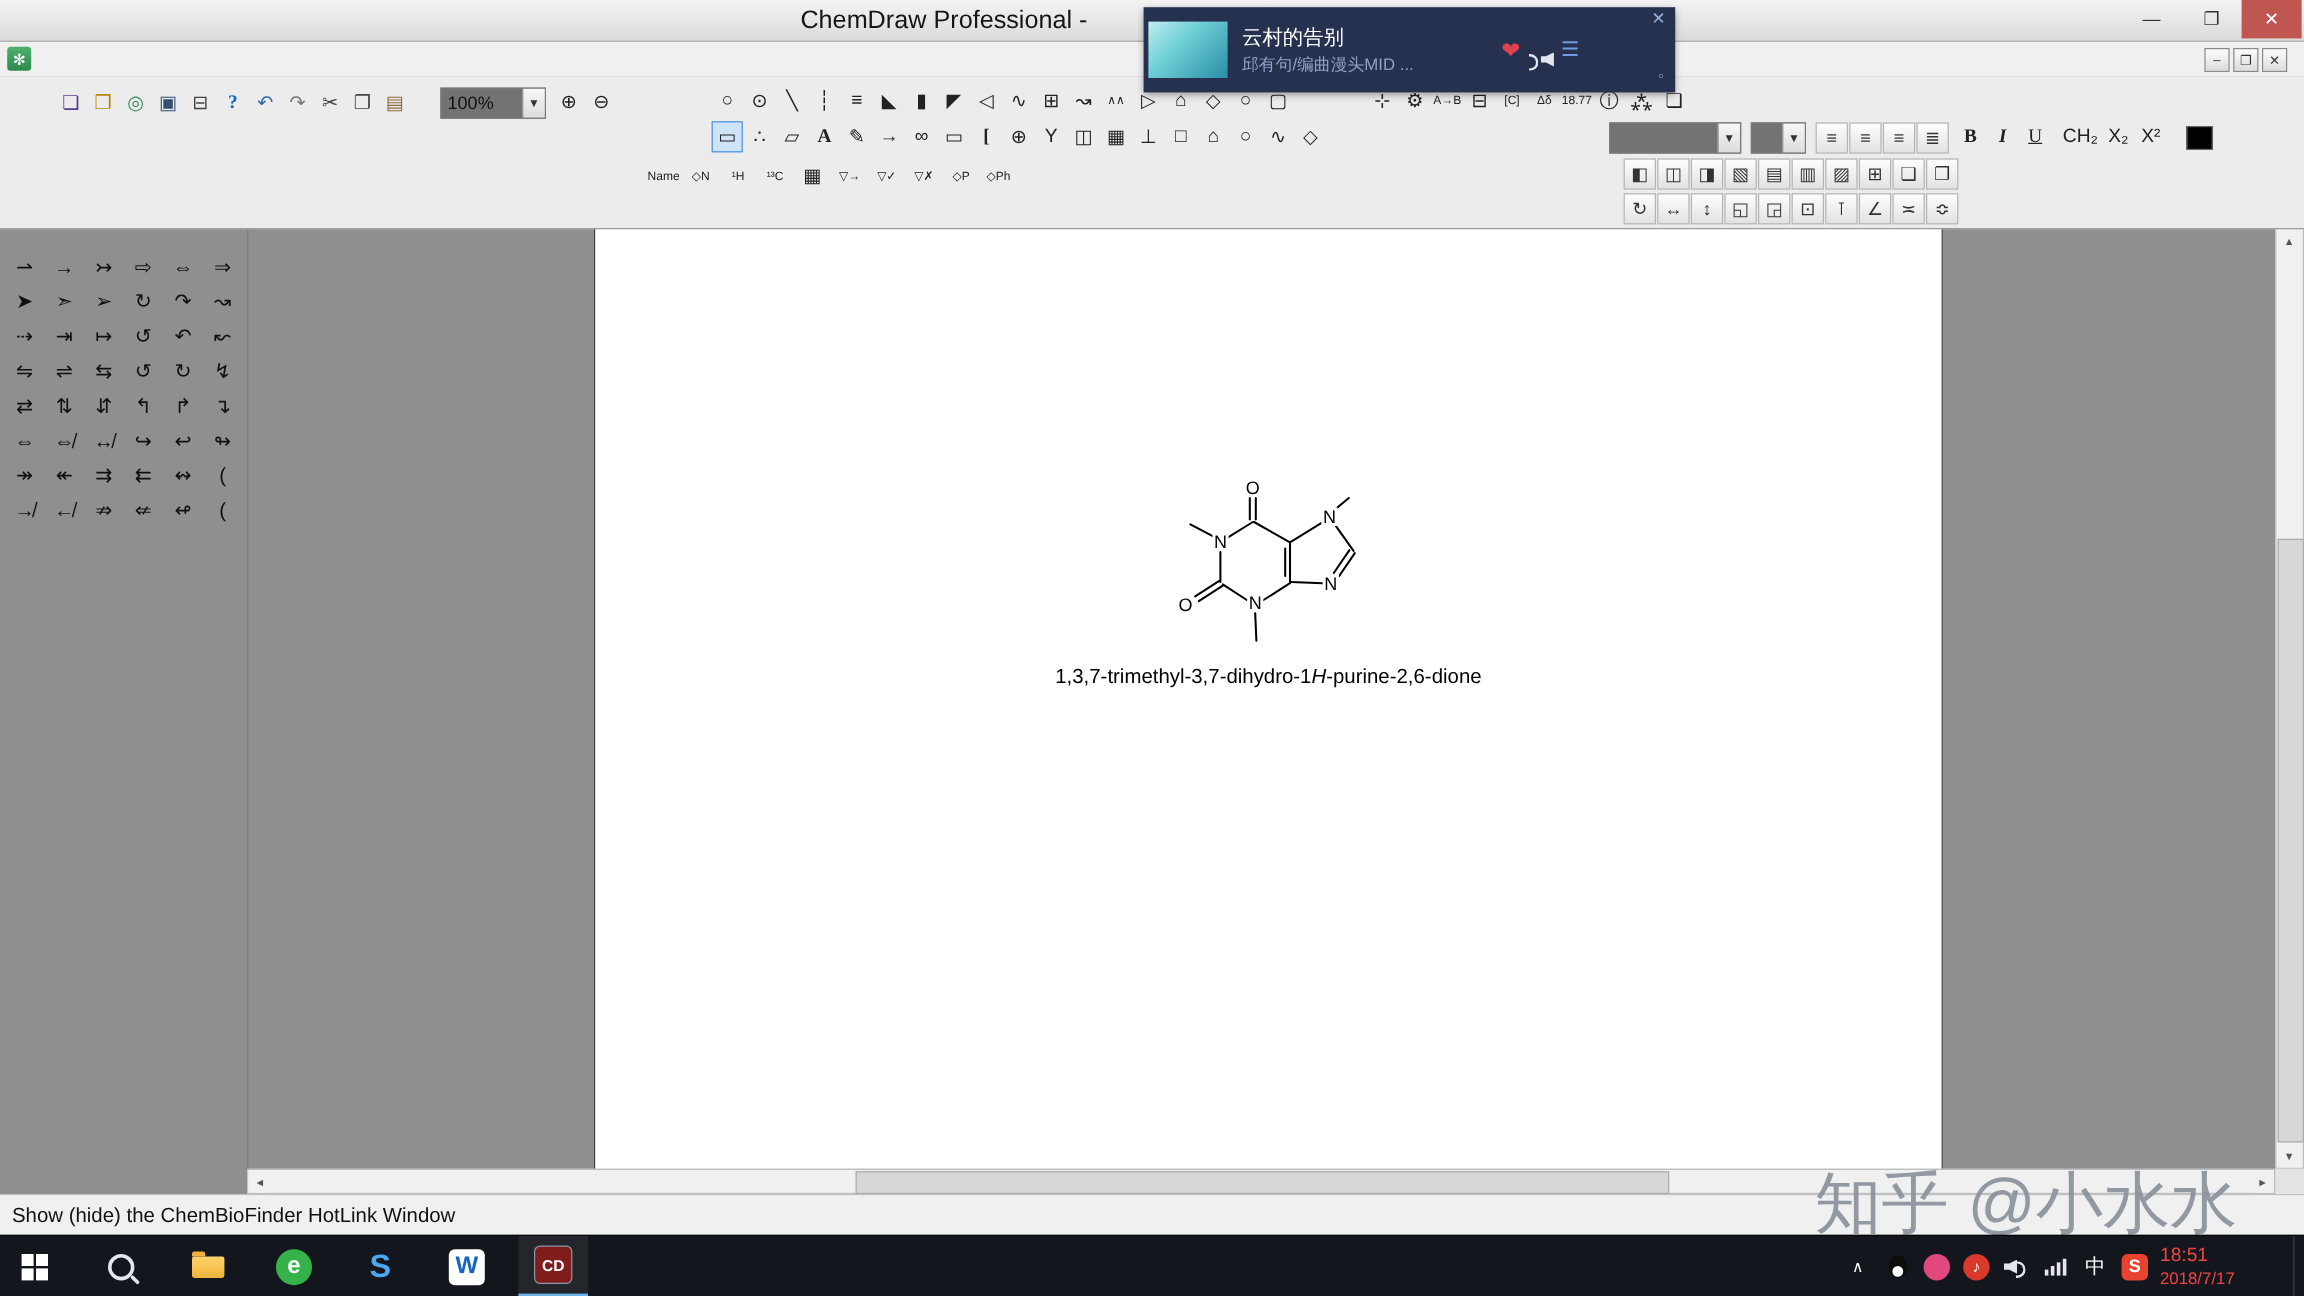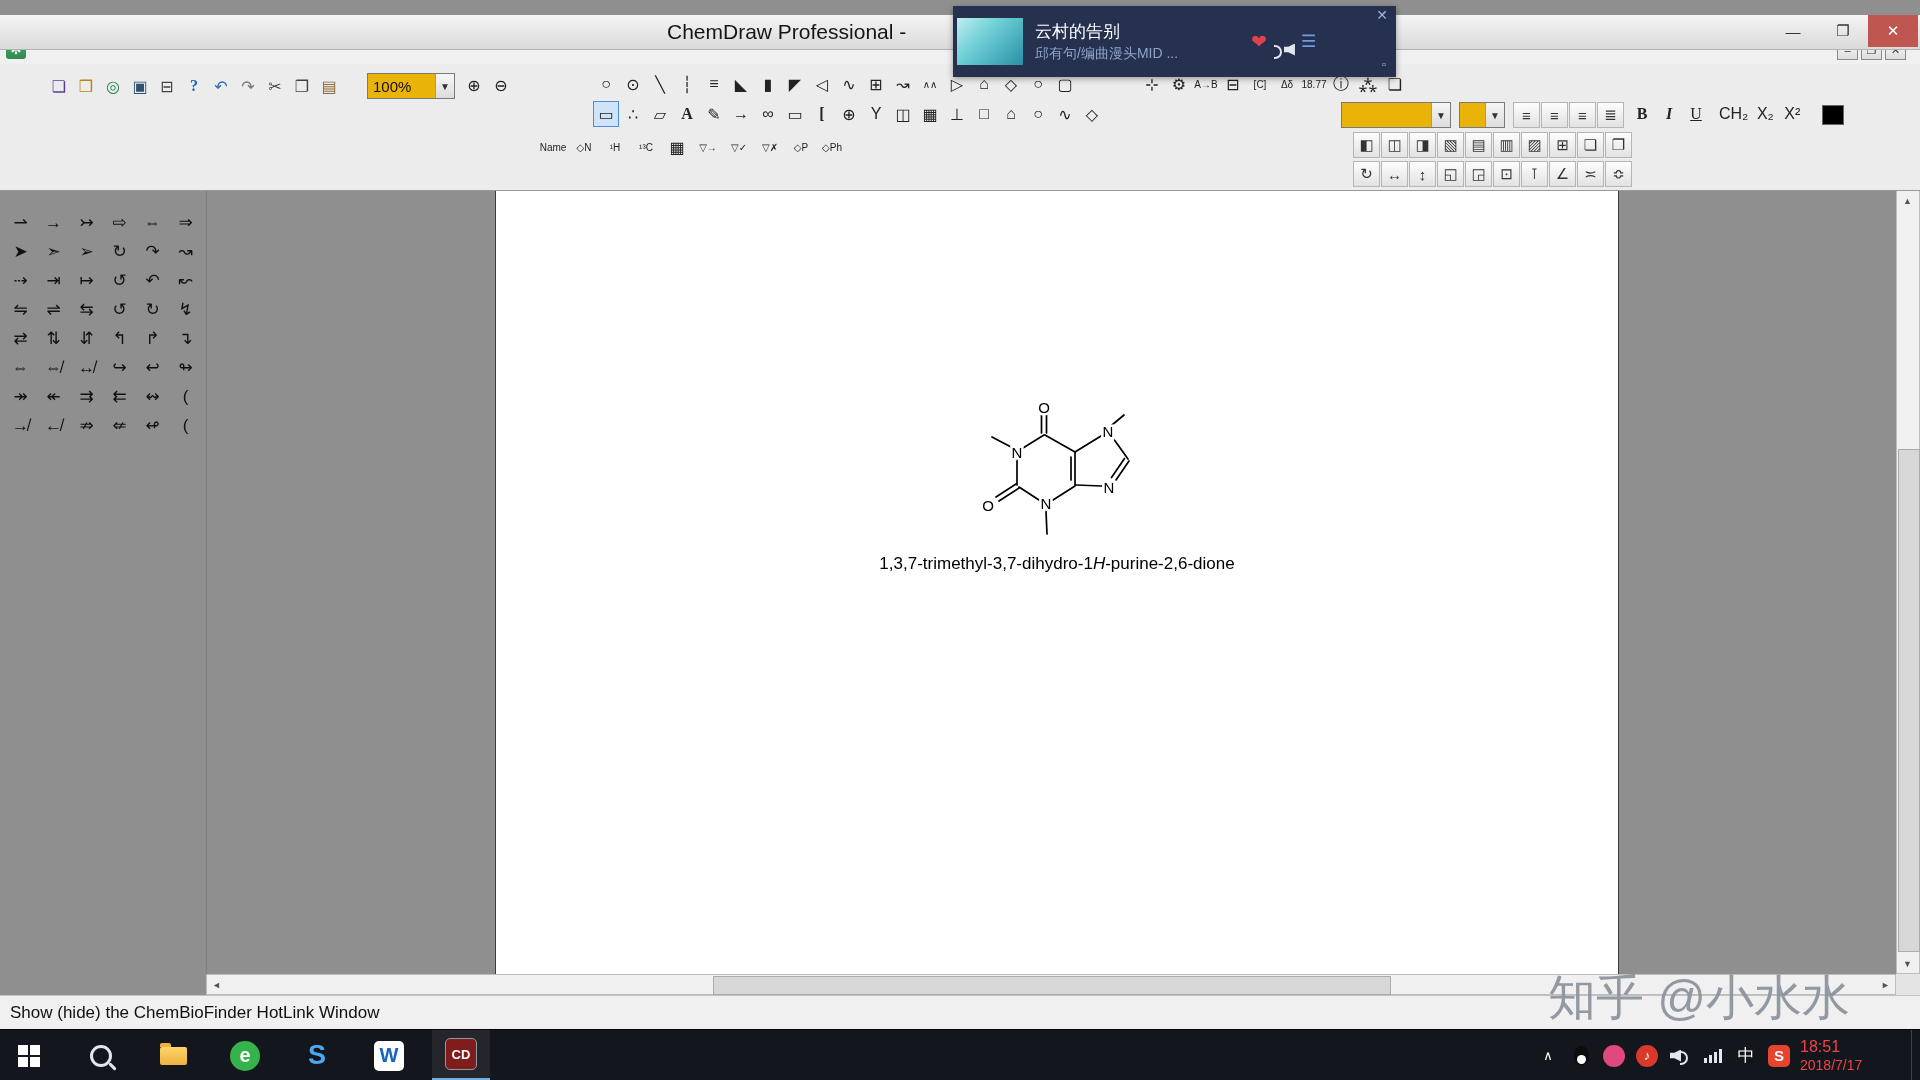--- a/index.html
+++ b/index.html
@@ -1,20 +1,20 @@
 <!DOCTYPE html>
 <html><head>
 <meta charset="utf-8">
 <style>
   html,body{margin:0;padding:0;background:#555;}
   #root{position:relative;width:1920px;height:1080px;background:#8f8f8f;overflow:hidden;
         font-family:"Liberation Sans",sans-serif;user-select:none;}
 
   
-  .titlebar{position:absolute;top:15px;left:0;width:1920px;height:34px;
+  .titlebar{position:absolute;top:0;left:0;width:1920px;height:34px;
             background:linear-gradient(#f4f4f4,#dadada);border-bottom:1px solid #b3b3b3;z-index:10;}
   .title-text{position:absolute;left:667px;top:5px;font-size:21px;color:#151515;white-space:nowrap;}
   .win-controls{position:absolute;right:2px;top:0;display:flex;height:32px;}
   .win-btn{width:50px;height:32px;display:flex;align-items:center;justify-content:center;
            font-size:15px;color:#333;}
   .win-btn.close{background:#bf5650;color:#fff;}
 
   
   .menubar{position:absolute;top:34px;left:0;width:1920px;height:30px;background:#f0f0f0;
            display:flex;align-items:center;padding-left:6px;box-sizing:border-box;z-index:9;}
@@ -35,21 +35,21 @@
   .tbtn.small{width:30px;height:28px;}
   .tbtn.active{background:#cfe4f9;border-color:#4a90d9;}
   .obtn{width:27px;height:26px;display:flex;align-items:center;justify-content:center;font-size:15px;
         color:#333;border:1px solid #b5b5b5;background:linear-gradient(#fdfdfd,#e2e2e2);
         box-sizing:border-box;flex:0 0 auto;}
   .fbtn{min-width:26px;height:24px;display:flex;align-items:center;justify-content:center;font-size:16px;
         color:#222;padding:0 3px;box-sizing:border-box;flex:0 0 auto;}
   .fb{font-weight:bold;font-family:"Liberation Serif",serif;}
   .fi{font-style:italic;font-family:"Liberation Serif",serif;font-weight:bold;}
   .fu{text-decoration:underline;font-family:"Liberation Serif",serif;}
-  .combo{position:absolute;height:26px;background:#eab308;border:1px solid #7a7a7a;display:flex;
+  .combo{position:absolute;height:26px;background:#737373;border:1px solid #7a7a7a;display:flex;
          align-items:center;box-sizing:border-box;}
   .combo .val{flex:1;padding:0 5px;font-size:15px;color:#111;overflow:hidden;white-space:nowrap;}
   .combo .arr{width:18px;height:100%;background:linear-gradient(#f7f7f7,#dcdcdc);
               border-left:1px solid #9a9a9a;display:flex;align-items:center;justify-content:center;
               font-size:10px;color:#333;}
   .swatch{width:20px;height:18px;background:#000;border:1px solid #666;margin-left:4px;}
 
   
   .arrow-grid{position:absolute;left:4px;top:208px;width:200px;display:grid;
               grid-template-columns:repeat(6,33px);grid-auto-rows:29px;z-index:5;}
@@ -78,22 +78,22 @@
   .hthumb{position:absolute;left:30%;width:40%;top:1px;height:17px;background:#d7d7d7;border:1px solid #ababab;}
   .vthumb{position:absolute;top:33%;height:64%;left:1px;width:20px;background:#d7d7d7;border:1px solid #ababab;}
   .vscroll .up{position:absolute;top:0;left:1px;}
   .vscroll .down{position:absolute;bottom:0;left:1px;}
   .scroll-corner{position:absolute;left:1896px;top:974px;width:24px;height:21px;background:#e4e4e4;}
 
   
   .statusbar{position:absolute;left:0;top:995px;width:1920px;height:34px;background:#f0f0f0;
              border-top:1px solid #c2c2c2;}
   .status-text{position:absolute;left:10px;top:0;line-height:33px;font-size:17px;color:#111;}
-  .watermark{position:absolute;left:1512px;top:966px;font-size:48px;font-weight:500;
-             color:rgba(138,145,156,0.92);z-index:60;white-space:nowrap;margin-left:36px;}
+  .watermark{position:absolute;left:1512px;top:966px;font-size:56px;font-weight:500;
+             color:rgba(138,145,156,0.92);z-index:60;white-space:nowrap;}
 
   
   .taskbar{position:absolute;left:0;top:1029px;width:1920px;height:51px;background:#14161d;
            display:flex;align-items:center;z-index:70;border-top:1px solid #060608;}
   .tb-item{width:58px;height:51px;display:flex;align-items:center;justify-content:center;
            margin-right:14px;flex:0 0 auto;box-sizing:border-box;}
   .tb-item.active{border-bottom:3px solid #6cb2e8;background:rgba(255,255,255,0.07);}
   .tb-glyph{display:flex;align-items:center;justify-content:center;width:30px;height:30px;
             border-radius:5px;font-size:16px;}
   .tb-glyph.round{border-radius:50%;}

